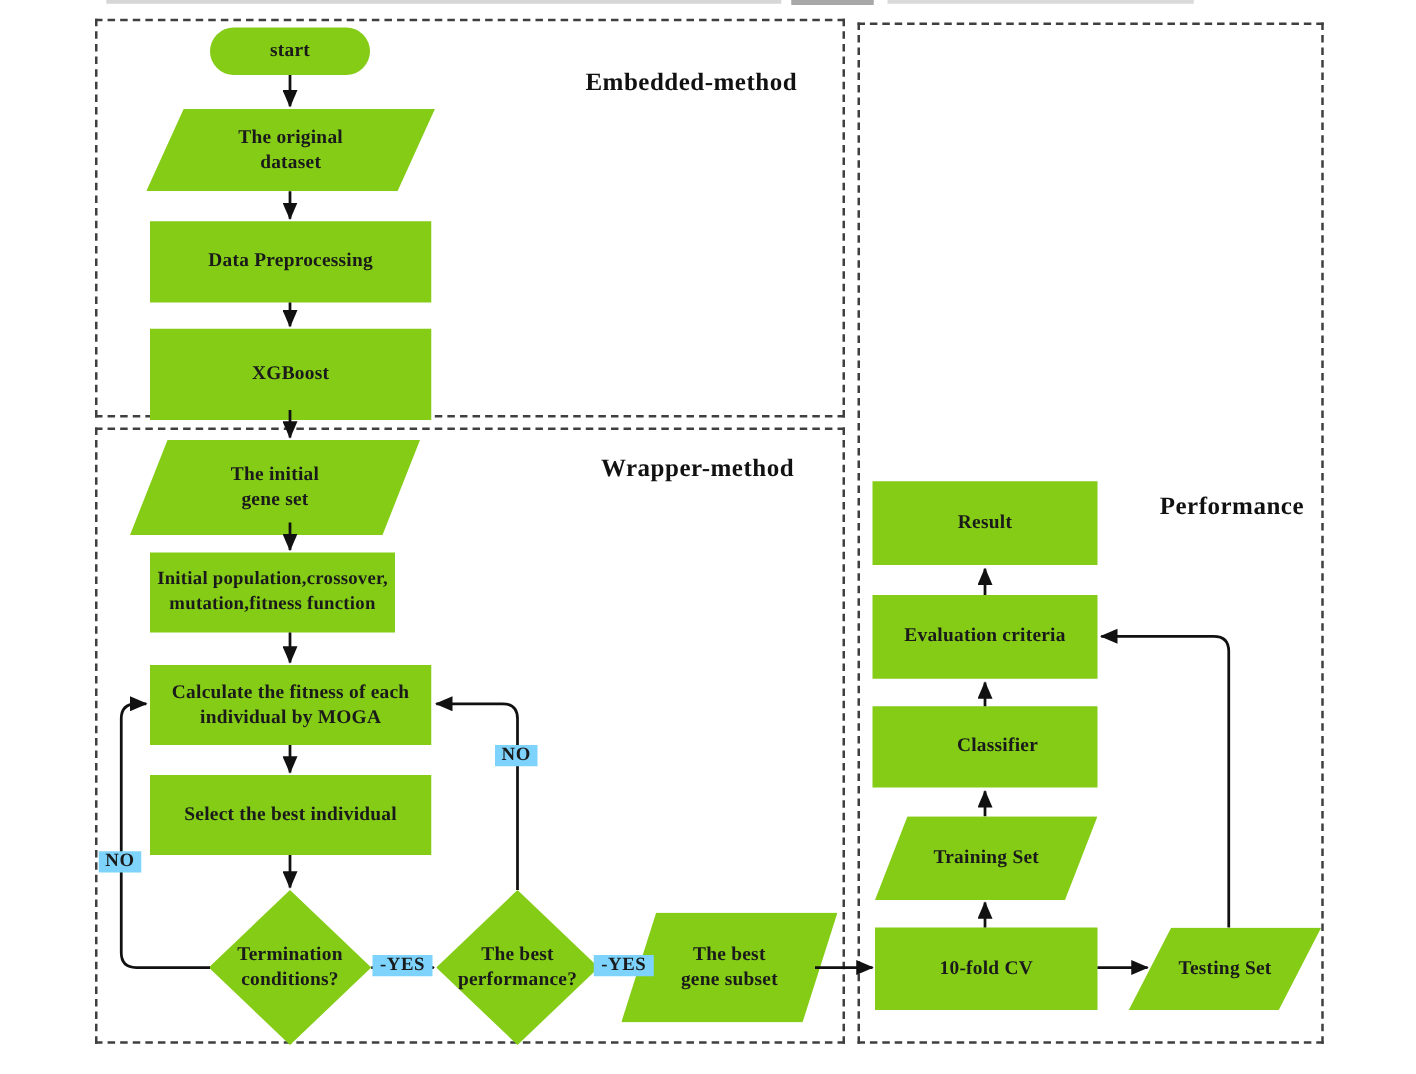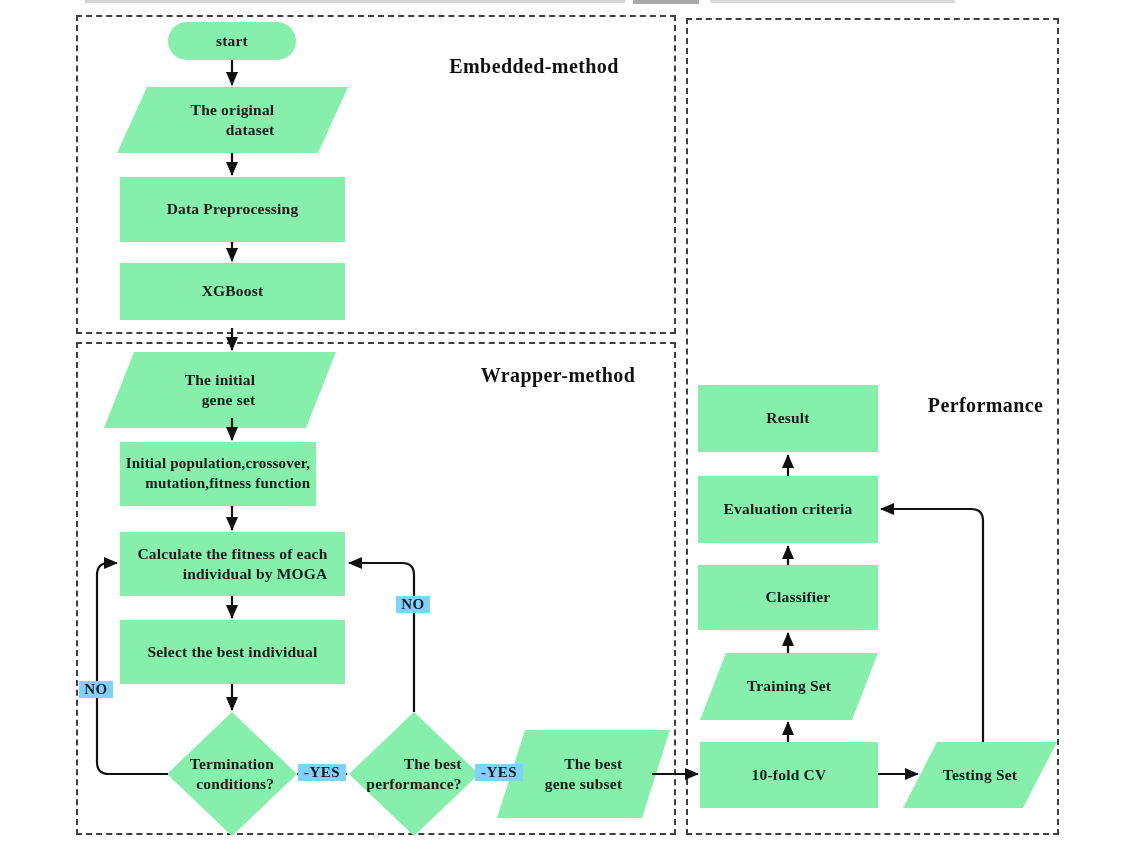--- a/index.html
+++ b/index.html
@@ -24,38 +24,38 @@
     letter-spacing:0.4px;
     color:#111;
     text-align:center;
   }
   
   .node{
     position:absolute;
     display:flex;
     align-items:center;
     justify-content:center;
-    background:#86efac;
+    background:#84cc16;
     color:#1a1a1a;
     font-weight:bold;
     font-size:15.5px;
     line-height:1.32;
-    text-align:right;
+    text-align:center;
     white-space:pre-line;
     letter-spacing:0.2px;
     box-sizing:border-box;
   }
   .stadium{border-radius:19px;}
   .diamond{clip-path:polygon(50% 0,100% 50%,50% 100%,0 50%);}
   .para{clip-path:polygon(var(--s) 0,100% 0,calc(100% - var(--s)) 100%,0 100%);}
   
   #n-start{left:168px;top:22px;width:128px;height:38px;}
   #n-dataset{left:117px;top:87px;width:231px;height:66px;--s:30px;}
   #n-preproc{left:120px;top:177px;width:225px;height:65px;}
-  #n-xgboost{left:120px;top:263px;width:225px;height:57px;}
+  #n-xgboost{left:120px;top:263px;width:225px;height:73px;}
   #n-geneset{left:104px;top:352px;width:232px;height:76px;--s:30px;}
   #n-initpop{left:120px;top:442px;width:196px;height:64px;font-size:15px;}
   #n-calcfit{left:120px;top:532px;width:225px;height:64px;}
   #n-selectbest{left:120px;top:620px;width:225px;height:64px;}
   #n-termination{left:167px;top:712px;width:130px;height:124px;}
   #n-bestperf{left:349px;top:712px;width:130px;height:124px;}
   #n-genesubset{left:497px;top:730px;width:173px;height:88px;--s:28px;}
   #n-result{left:698px;top:385px;width:180px;height:67px;}
   #n-evalcrit{left:698px;top:476px;width:180px;height:67px;}
   #n-classifier{left:698px;top:565px;width:180px;height:65px;padding-left:20px;}
@@ -94,21 +94,21 @@
 <div id="canvas">
 
   <div class="top-artifact" id="art1"></div>
   <div class="top-artifact" id="art2"></div>
   <div class="top-artifact" id="art3"></div>
 
   <div class="section-box" style="left:76px;top:15px;width:600px;height:319px;"></div>
   <div class="section-box" style="left:76px;top:342px;width:600px;height:493px;"></div>
   <div class="section-box" style="left:686px;top:18px;width:373px;height:817px;"></div>
 
-  <div class="section-title" style="left:409px;top:55px;width:250px;">Embedded-method</div>
+  <div class="section-title" style="left:428px;top:55px;width:250px;">Embedded-method</div>
   <div class="section-title" style="left:433px;top:364px;width:250px;">Wrapper-method</div>
   <div class="section-title" style="left:868px;top:394px;width:235px;">Performance</div>
 
   <div class="node stadium" id="n-start">start</div>
   <div class="node para" id="n-dataset">The original
 dataset</div>
   <div class="node" id="n-preproc">Data Preprocessing</div>
   <div class="node" id="n-xgboost">XGBoost</div>
 
   <div class="node para" id="n-geneset">The initial

